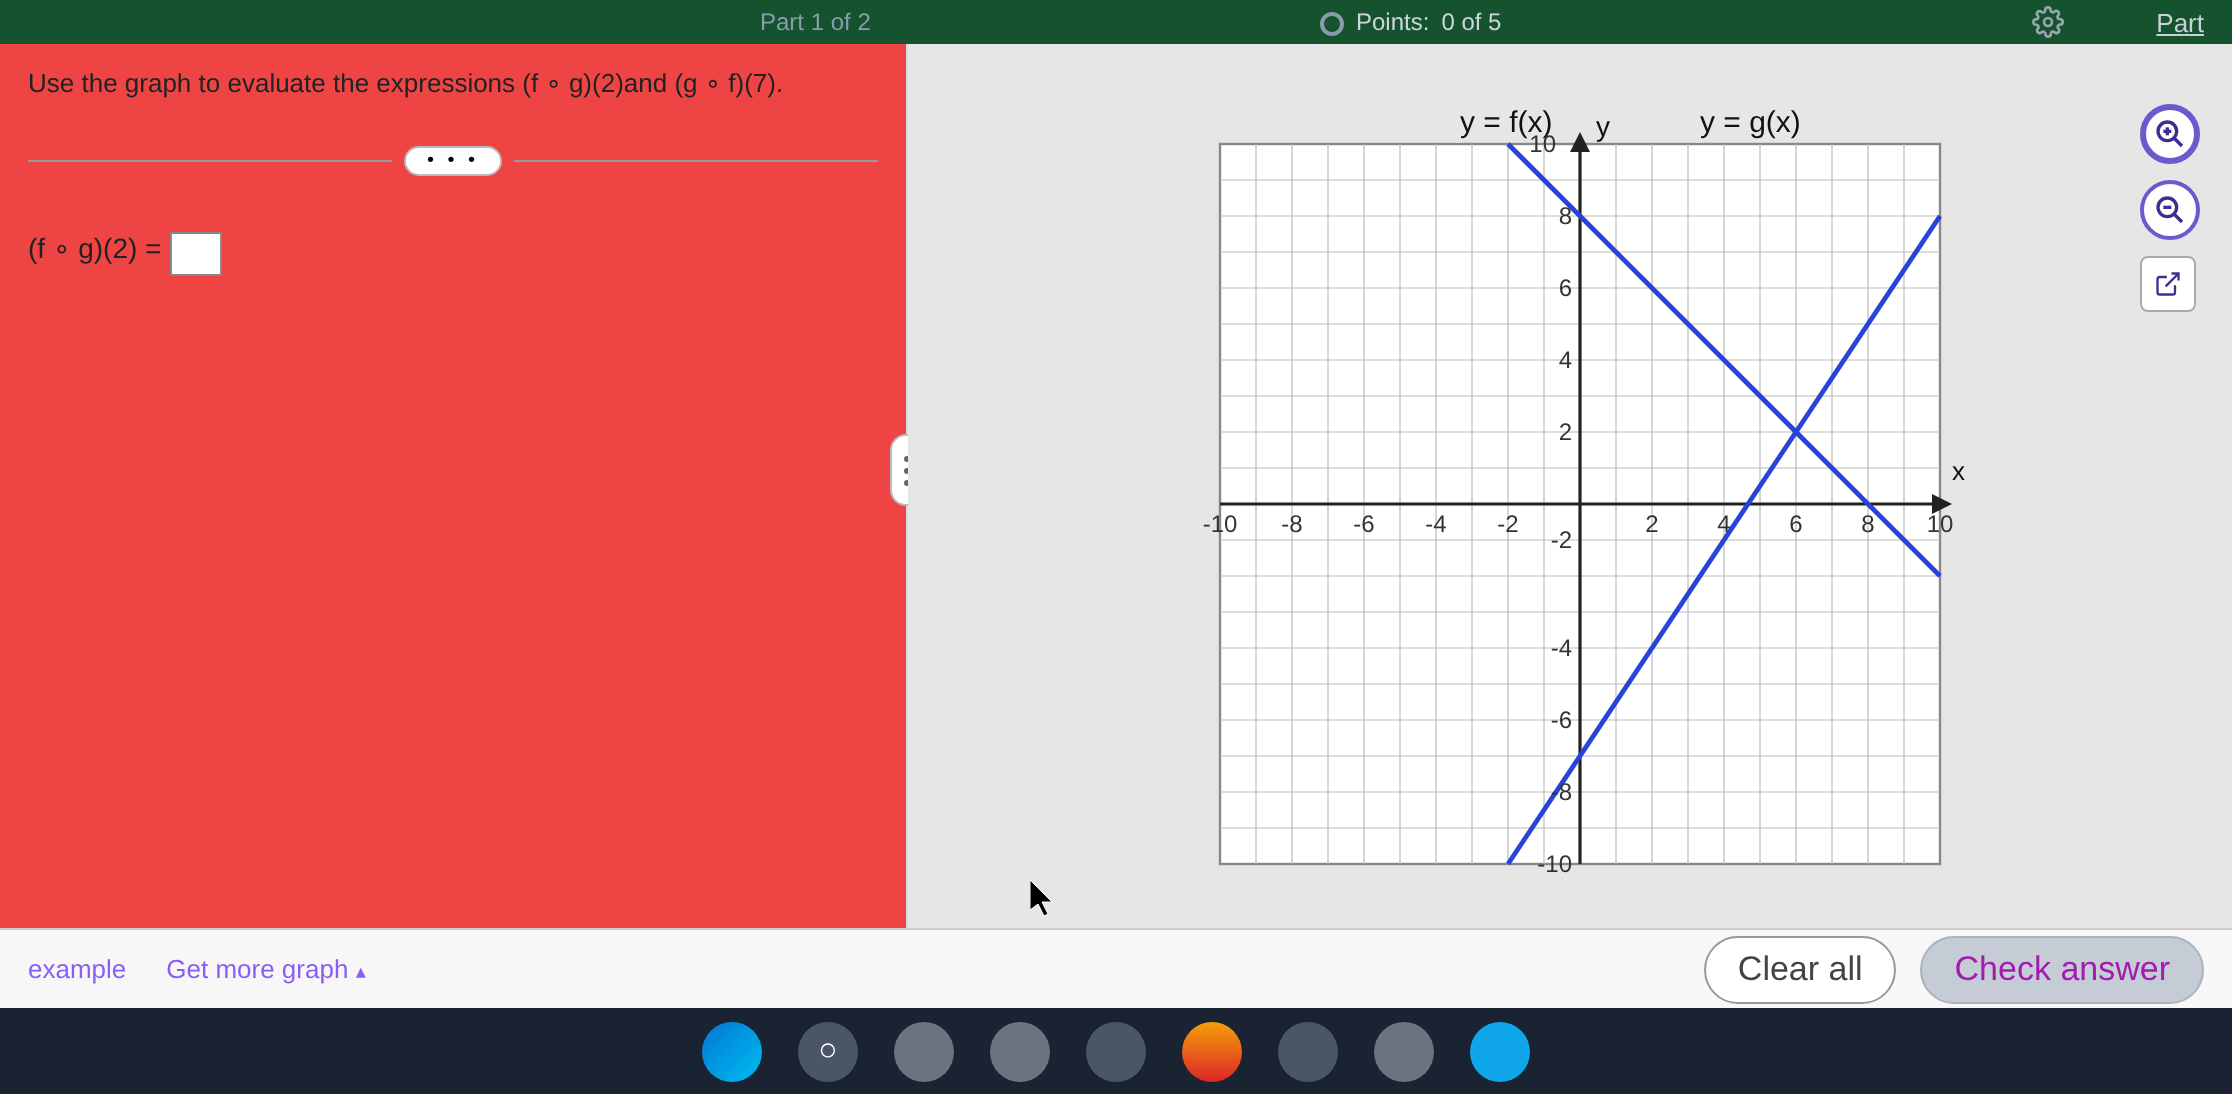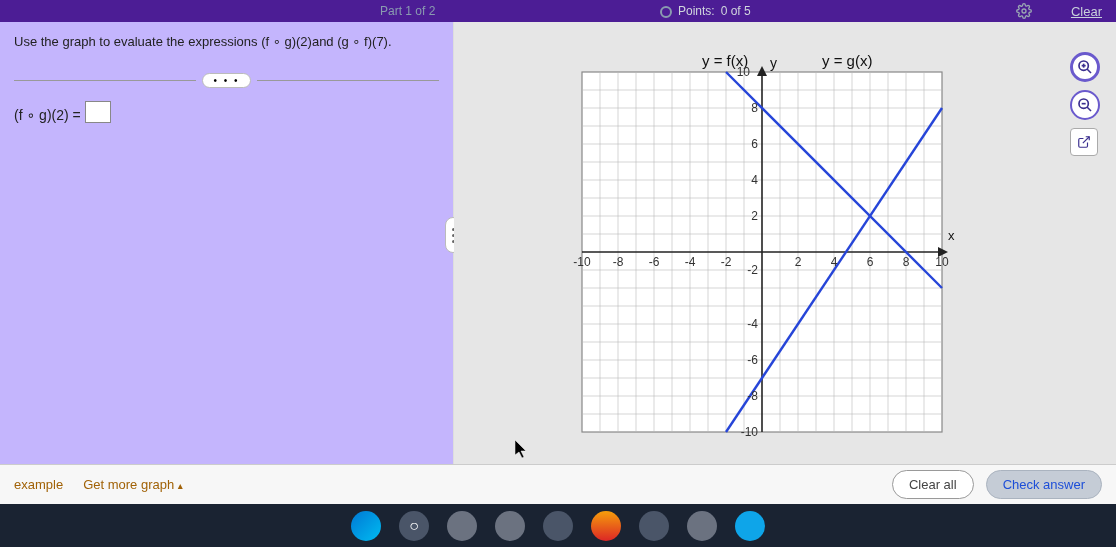--- a/index.html
+++ b/index.html
@@ -1,54 +1,54 @@
 <!DOCTYPE html>
 <html><head>
 <meta charset="utf-8">
 <style>
 * { box-sizing: border-box; margin: 0; padding: 0; font-family: Arial, sans-serif; }
 body { background: #1a2332; width: 1116px; height: 547px; overflow: hidden; position: relative; }
 
-.top-bar { background: #4c1d95; height: 22px; display: flex; align-items: center; color: #ccc; font-size: 12px; position: relative; }
+.top-bar { background: #14532d; height: 22px; display: flex; align-items: center; color: #ccc; font-size: 12px; position: relative; }
 .part-label { position: absolute; left: 380px; color: #8a9bb0; }
 .points-region { position: absolute; left: 660px; display: flex; align-items: flex-end; gap: 6px; color: #d0d5dd; }
 .radio-icon { width: 12px; height: 12px; border: 2px solid #8a9bb0; border-radius: 50%; display: inline-block; }
 .gear-icon { position: absolute; right: 84px; width: 16px; height: 16px; color: #99a5b3; }
 .gear-icon svg { width: 100%; height: 100%; }
 .save-btn { position: absolute; right: 14px; color: #c8d0db; font-size: 13px; text-decoration: underline; }
 
 .content { background: #ececec; height: 470px; position: relative; display: flex; }
-.left-pane { width: 454px; padding: 12px 14px; background: #c4b5fd; border-right: 1px solid #ddd; position: relative; }
+.left-pane { width: 454px; padding: 12px 14px; background: #ef4444; border-right: 1px solid #ddd; position: relative; }
 .problem-text { font-size: 13px; color: #222; margin-bottom: 8px; }
 .divider-row { display: flex; align-items: center; margin: 24px 0 12px 0; }
 .divider-row hr { flex: 1; border: none; border-top: 1px solid #999; }
 .dots-pill { background: #fff; border: 1px solid #bbb; border-radius: 10px; padding: 1px 10px; font-size: 10px; letter-spacing: 2px; margin: 0 6px; cursor: pointer; }
 
-.answer-row { font-size: 14px; color: #222; display: flex; align-items: flex-end; gap: 4px; margin-top: 13px; }
+.answer-row { font-size: 14px; color: #222; display: flex; align-items: flex-start; gap: 4px; margin-top: 28px; }
 .answer-input { width: 26px; height: 22px; border: 1px solid #888; background: #fff; font-size: 13px; text-align: center; }
 
 .vert-dots { position: absolute; right: -8px; top: 195px; background: #fff; border: 1px solid #bbb; border-radius: 10px; width: 16px; height: 36px; display: flex; flex-direction: column; align-items: center; justify-content: center; gap: 3px; cursor: pointer; }
 .vert-dots span { width: 3px; height: 3px; background: #666; border-radius: 50%; }
 
 .right-pane { flex: 1; background: #e6e6e6; position: relative; }
-.graph-container { position: absolute; left: 108px; top: 30px; width: 400px; height: 400px; }
+.graph-container { position: absolute; left: 136px; top: 30px; width: 400px; height: 400px; }
 .graph-svg { width: 100%; height: 100%; }
 
 .side-tools { position: absolute; right: 16px; top: 30px; display: flex; flex-direction: column; gap: 8px; }
 .tool-btn { width: 30px; height: 30px; border-radius: 50%; border: 2px solid #6a5acd; background: #fff; display: flex; align-items: center; justify-content: center; cursor: pointer; color: #3b2f8f; font-size: 14px; font-weight: bold; }
 .tool-btn.active { border-width: 3px; }
 .tool-square { width: 28px; height: 28px; border: 1px solid #aaa; background: #fff; display: flex; align-items: center; justify-content: center; cursor: pointer; color: #3b2f8f; font-size: 12px; border-radius: 4px; }
 
 .bottom-bar { position: absolute; bottom: 43px; left: 0; right: 0; height: 40px; background: #f7f7f7; border-top: 1px solid #ccc; display: flex; align-items: center; padding: 0 14px; gap: 20px; }
-.bottom-link { font-size: 13px; color: #a16207; cursor: pointer; text-align: right; }
+.bottom-link { font-size: 13px; color: #8b5cf6; cursor: pointer; text-align: right; }
 .bottom-link .arrow { font-size: 10px; }
 .bottom-right { margin-left: auto; display: flex; gap: 12px; }
-.btn { border-radius: 18px; padding: 6px 16px; font-size: 13px; cursor: pointer; border: 1px solid #999; }
+.btn { border-radius: 18px; padding: 6px 16px; font-size: 17px; cursor: pointer; border: 1px solid #999; }
 .btn-clear { background: #fff; color: #444; }
-.btn-check { background: #c5ccd6; color: #1d4ed8; border-color: #aab3bf; }
+.btn-check { background: #c5ccd6; color: #a21caf; border-color: #aab3bf; }
 
 .taskbar { position: absolute; bottom: 0; left: 0; right: 0; height: 43px; background: #1a2332; display: flex; align-items: center; justify-content: center; gap: 18px; padding: 0 20px; }
 .tb-icon { width: 30px; height: 30px; border-radius: 50%; display: flex; align-items: center; justify-content: center; font-size: 16px; cursor: pointer; }
 
 .cursor { position: absolute; left: 515px; top: 440px; pointer-events: none; z-index: 100; }
 .cursor svg { width: 14px; height: 20px; }
 </style>
 </head>
 <body>
 
@@ -58,21 +58,21 @@
     <span class="radio-icon"></span>
     <span>Points:</span>
     <span>0 of 5</span>
   </div>
   <span class="gear-icon">
     <svg viewBox="0 0 24 24" fill="none" stroke="currentColor" stroke-width="2">
         <circle cx="12" cy="12" r="3"></circle>
         <path d="M19.4 15a1.65 1.65 0 0 0 .33 1.82l.06.06a2 2 0 1 1-2.83 2.83l-.06-.06a1.65 1.65 0 0 0-1.82-.33 1.65 1.65 0 0 0-1 1.51V21a2 2 0 0 1-4 0v-.09a1.65 1.65 0 0 0-1-1.51 1.65 1.65 0 0 0-1.82.33l-.06.06a2 2 0 1 1-2.83-2.83l.06-.06a1.65 1.65 0 0 0 .33-1.82 1.65 1.65 0 0 0-1.51-1H3a2 2 0 0 1 0-4h.09a1.65 1.65 0 0 0 1.51-1 1.65 1.65 0 0 0-.33-1.82l-.06-.06a2 2 0 1 1 2.83-2.83l.06.06a1.65 1.65 0 0 0 1.82.33h0a1.65 1.65 0 0 0 1-1.51V3a2 2 0 0 1 4 0v.09a1.65 1.65 0 0 0 1 1.51h0a1.65 1.65 0 0 0 1.82-.33l.06-.06a2 2 0 1 1 2.83 2.83l-.06.06a1.65 1.65 0 0 0-.33 1.82v0a1.65 1.65 0 0 0 1.51 1H21a2 2 0 0 1 0 4h-.09a1.65 1.65 0 0 0-1.51 1z"></path>
       </svg>
   </span>
-  <span class="save-btn">Clear</span>
+  <span class="save-btn">Part</span>
 </div>
 
 <div class="content">
   <div class="left-pane">
     <div class="problem-text">Use the graph to evaluate the expressions (f ∘ g)(2)and (g ∘ f)(7).</div>
     <div class="divider-row">
       <hr>
       <span class="dots-pill">• • •</span>
       <hr>
     </div>

